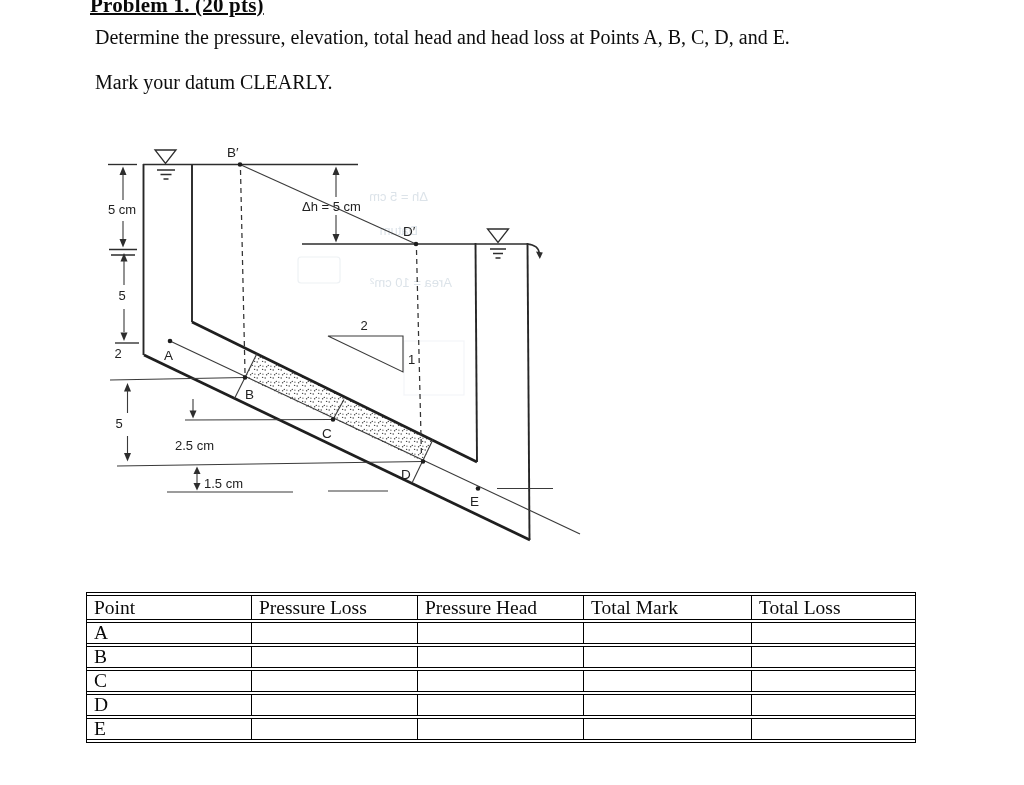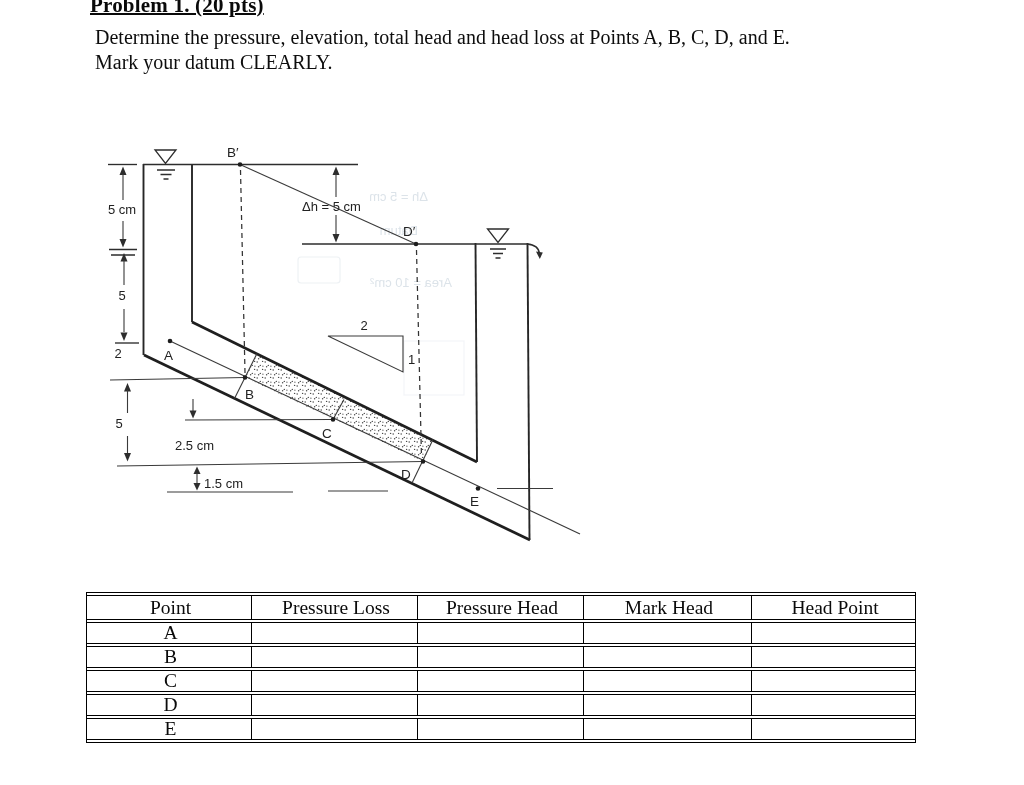--- a/index.html
+++ b/index.html
@@ -6,40 +6,40 @@
   body{position:relative;font-family:"Liberation Serif",serif;}
 
   .title{
     position:absolute;left:90px;top:-7px;
     font:bold 21px/24px "Liberation Serif",serif;color:#0a0a0a;
     text-decoration:underline;text-decoration-thickness:2.2px;text-underline-offset:1px;
     letter-spacing:.2px;white-space:nowrap;
   }
   .stmt{position:absolute;left:95px;font:20px/23px "Liberation Serif",serif;color:#0d0d0d;white-space:nowrap;}
   .stmt.l1{top:26px;text-align:center;}
-  .stmt.l2{top:51px;}
+  .stmt.l2{top:71px;}
 
   svg.diagram{position:absolute;left:0;top:0;}
   .thin{stroke:#3a3a3a;stroke-width:1.1;fill:none;}
   .med{stroke:#2d2d2d;stroke-width:1.35;fill:none;}
   .wall{stroke:#262626;stroke-width:1.9;fill:none;}
   .thick{stroke:#1f1f1f;stroke-width:2.7;fill:none;}
   .dash{stroke:#333;stroke-width:1.25;fill:none;stroke-dasharray:5 4;}
   .ah{fill:#2d2d2d;stroke:none;}
   .dot{fill:#1d1d1d;stroke:none;}
   text.dl{font:13px "Liberation Sans",sans-serif;fill:#222;}
   text.pl{font:13.5px "Liberation Sans",sans-serif;fill:#222;}
   .ghost text{font:13px "Liberation Sans",sans-serif;fill:#b9c7d3;}
   .ghost .gr{stroke:#b9c7d3;fill:none;stroke-width:1.2;}
 
   .tbl-wrap{position:absolute;left:86px;top:592px;width:830px;border:1.9px solid #000;box-sizing:border-box;background:#fff;}
   .tbl{width:100%;border-collapse:separate;border-spacing:0 2px;table-layout:fixed;
        font-family:"Liberation Serif",serif;font-size:19.5px;color:#0b0b0b;}
   .tbl th,.tbl td{border-top:1.6px solid #000;border-bottom:1.6px solid #000;border-left:1.6px solid #000;
-       padding:0 4px 0 7px;text-align:center;font-weight:normal;vertical-align:top;overflow:hidden;}
+       padding:0 4px 0 7px;text-align:left;font-weight:normal;vertical-align:top;overflow:hidden;}
   .tbl th:first-child,.tbl td:first-child{border-left:none;}
   .tbl th{height:23px;line-height:23px;}
   .tbl td{height:20px;line-height:20px;}
 </style>
 </head>
 <body>
 
 <div class="title">Problem 1. (20 pts)</div>
 <div class="stmt l1">Determine the pressure, elevation, total head and head loss at Points A, B, C, D, and E.</div>
 <div class="stmt l2">Mark your datum CLEARLY.</div>
@@ -177,22 +177,22 @@
         <col style="width:166px">
         <col style="width:166px">
         <col style="width:168px">
         <col>
     </colgroup>
     <thead>
       <tr>
         <th>Point</th>
         <th>Pressure Loss</th>
         <th>Pressure Head</th>
-        <th>Mark Head</th>
-        <th>Head Point</th>
+        <th>Total Mark</th>
+        <th>Total Loss</th>
       </tr>
     </thead>
     <tbody>
       <tr>
         <td>A</td>
         <td></td>
         <td></td>
         <td></td>
         <td></td>
       </tr>

